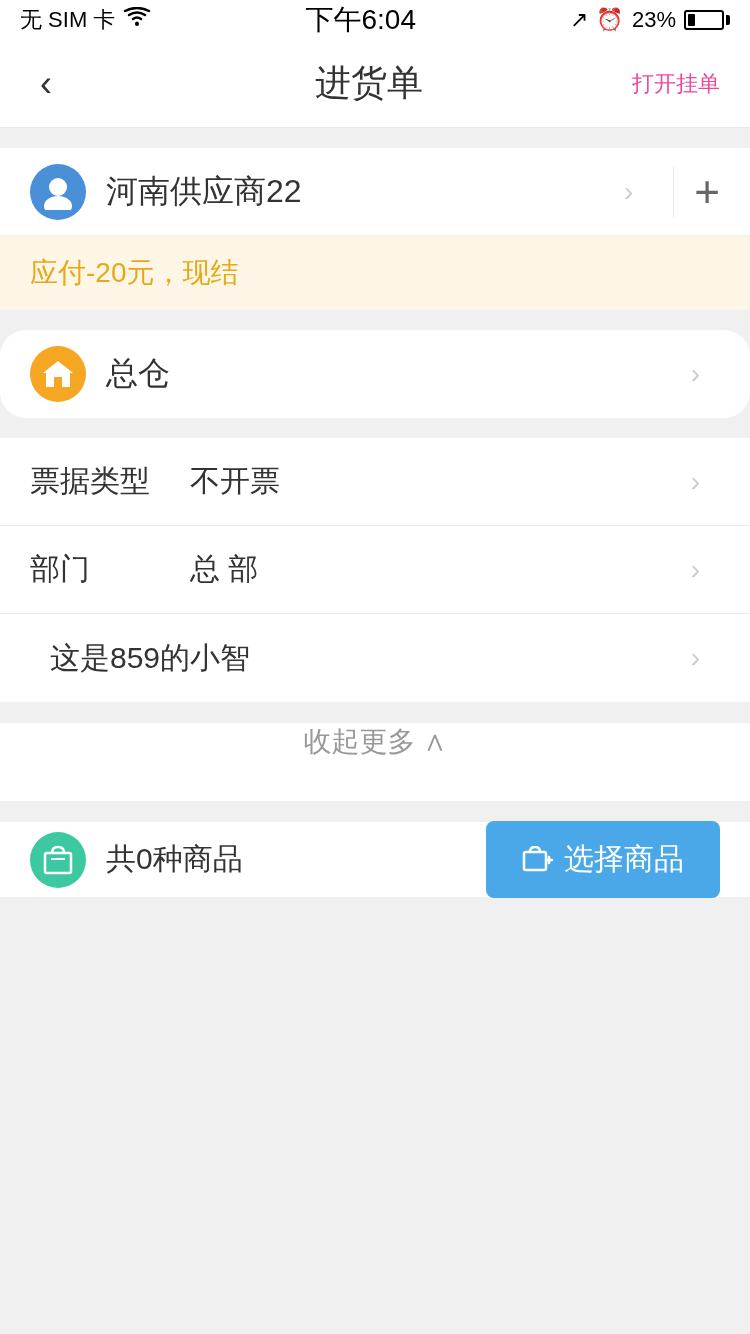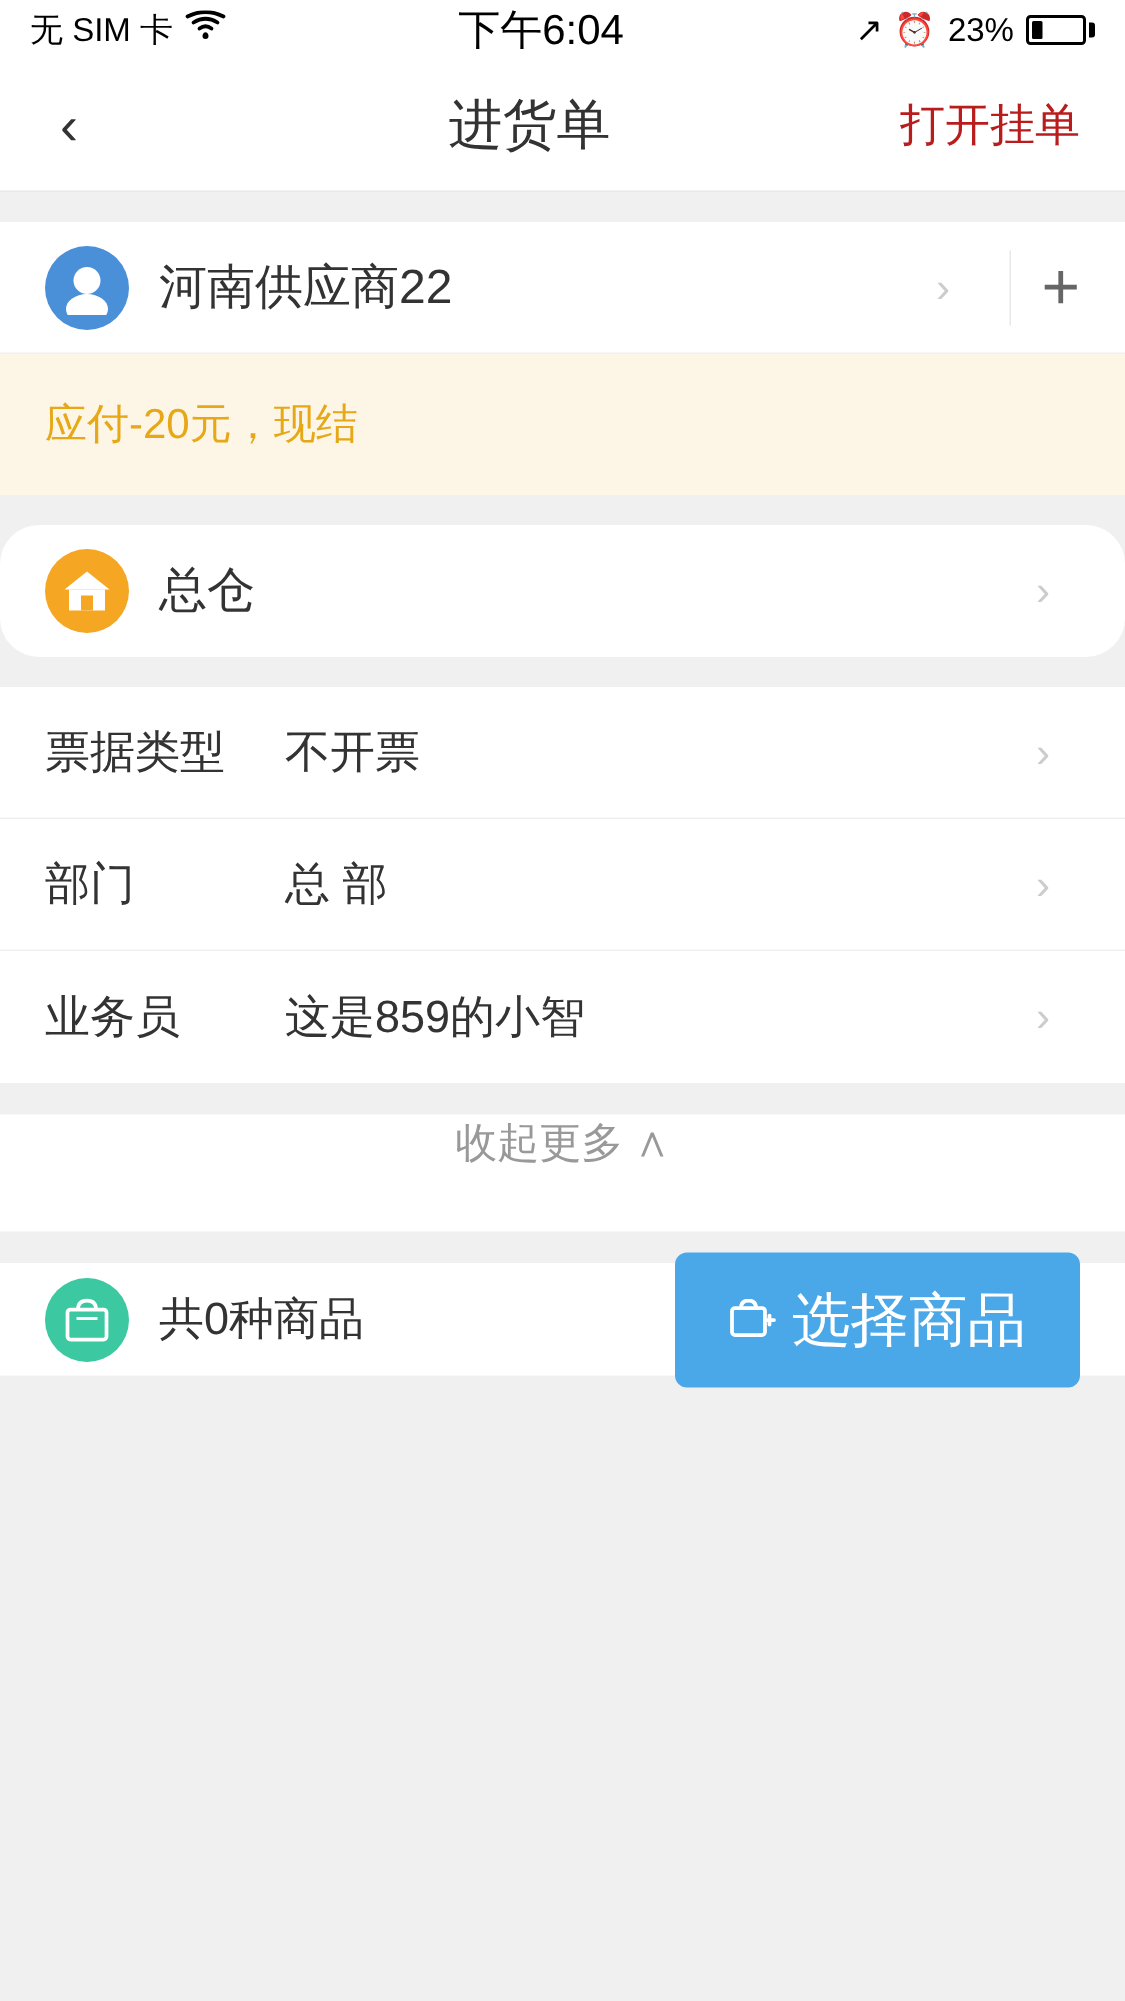--- a/index.html
+++ b/index.html
@@ -86,22 +86,22 @@
       cursor: pointer;
       padding: 10px;
     }
     .nav-title {
       font-size: 36px;
       font-weight: 500;
       color: #333;
       margin-left: 44px;
     }
     .nav-action {
-      font-size: 30px;
-      color: #b91c1c;
+      font-size: 22px;
+      color: #ec4899;
     }
 
     
     .section-divider {
       width: 750px;
       height: 20px;
       background: #f0f0f0;
     }
 
     
@@ -142,21 +142,21 @@
     .vertical-divider {
       width: 1px;
       height: 50px;
       background: #e8e8e8;
       margin: 0 20px;
     }
 
     
     .notice-bar {
       background: #fdf6e6;
-      padding: 28px 30px;
+      padding: 18px 30px;
       font-size: 28px;
       color: #e6a817;
     }
 
     
     .warehouse-section {
       background: #fff;
       display: flex;
       align-items: center;
       padding: 0 30px;
@@ -252,21 +252,21 @@
       flex-shrink: 0;
     }
     .product-count {
       flex: 1;
       font-size: 30px;
       color: #333;
     }
     .select-product-btn {
       background: #4aa8e8;
       color: #fff;
-      font-size: 39px;
+      font-size: 30px;
       padding: 18px 36px;
       border-radius: 8px;
       display: flex;
       align-items: center;
       gap: 10px;
       cursor: pointer;
     }
   </style>
 </head>
 <body>
@@ -343,21 +343,20 @@
     <span class="chevron-right">›</span>
   </div>
 
   <div class="form-row">
     <span class="form-label">部门</span>
     <span class="form-value">总 部</span>
     <span class="chevron-right">›</span>
   </div>
 
   <div class="form-row">
-    <span class="form-label">业务员</span>
     <span class="form-value">这是859的小智</span>
     <span class="chevron-right">›</span>
   </div>
 
 </div>
 
 <div class="collapse-section">
   <span class="collapse-text">收起更多 ∧</span>
 </div>
 

